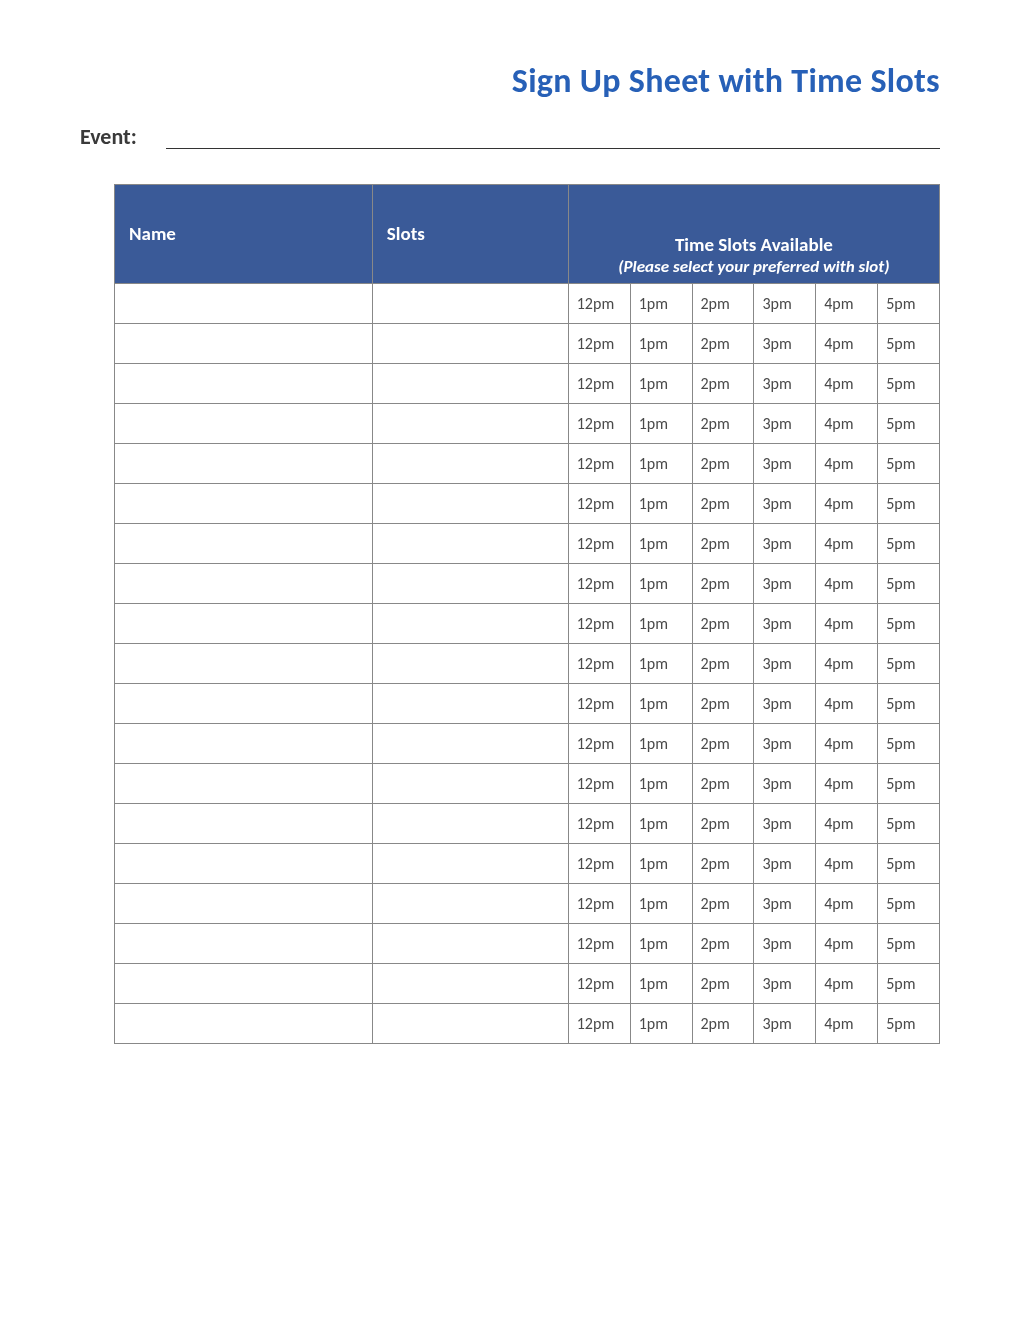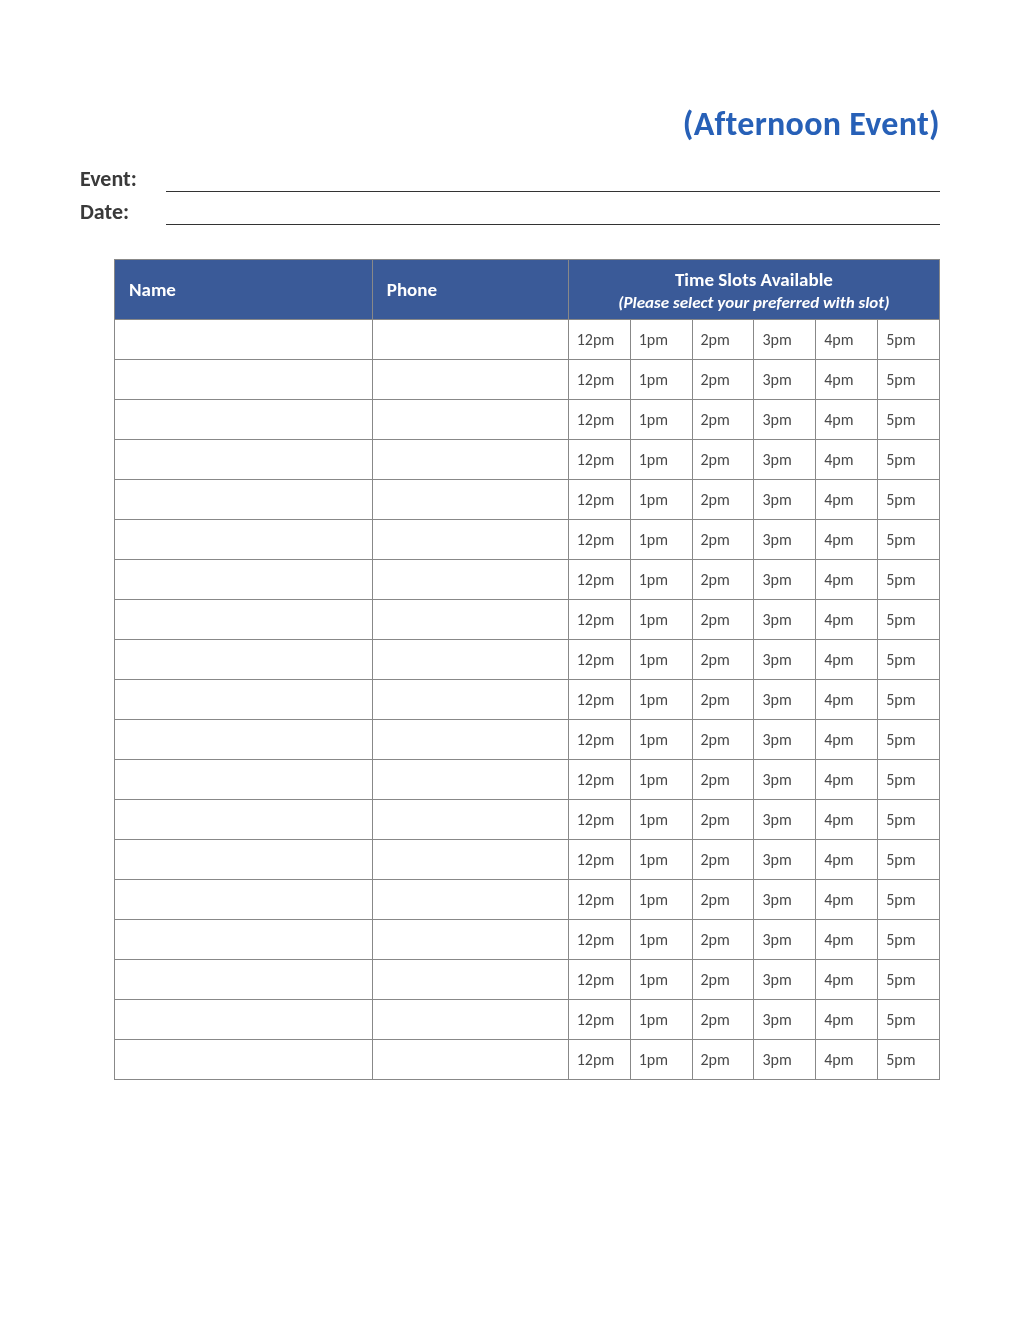--- a/index.html
+++ b/index.html
@@ -62,20 +62,21 @@
     font-size: 19px;
   }
   .hdr.slots {
     text-align: center;
     padding: 8px 10px 6px 10px;
   }
   .slots-title {
     font-weight: 700;
     font-size: 19px;
     line-height: 1.25;
+    margin-top: 40px;
   }
   .slots-sub {
     font-style: italic;
     font-weight: 600;
     font-size: 17px;
   }
   td.name-cell, td.phone-cell {
     height: 40px;
     padding: 0 10px;
   }
@@ -108,49 +109,44 @@
   }
   .footer .brand .g { color: #2b2b2b; }
   .footer .brand .b { color: #1f66c8; }
 </style>
 </head>
 <body>
 
 <div class="page">
 
   <div class="title">
-    <br>
-    <span>(Afternoon Event)</span>
+    <span>Sign Up Sheet with Time  Slots</span><br>
   </div>
 
   <div class="meta-row">
     <div class="meta-label">Event:</div>
-    <div class="meta-line"></div>
-  </div>
-  <div class="meta-row">
-    <div class="meta-label">Date:</div>
     <div class="meta-line"></div>
   </div>
 
   <div class="table-wrap">
     <table class="signup">
       <colgroup>
         <col class="col-name">
         <col class="col-phone">
         <col class="col-slot">
           <col class="col-slot">
           <col class="col-slot">
         <col class="col-slot">
           <col class="col-slot">
           <col class="col-slot">
       </colgroup>
       <thead>
         <tr>
           <th class="hdr">Name</th>
-          <th class="hdr">Phone</th>
+          <th class="hdr">Slots</th>
           <th class="hdr slots" colspan="6">
             <div class="slots-title">Time Slots Available</div>
             <div class="slots-sub">(Please select your preferred with slot)</div>
           </th>
         </tr>
       </thead>
       <tbody id="signup-body">
       <tr>
             <td class="name-cell"></td>
             <td class="phone-cell"></td>

